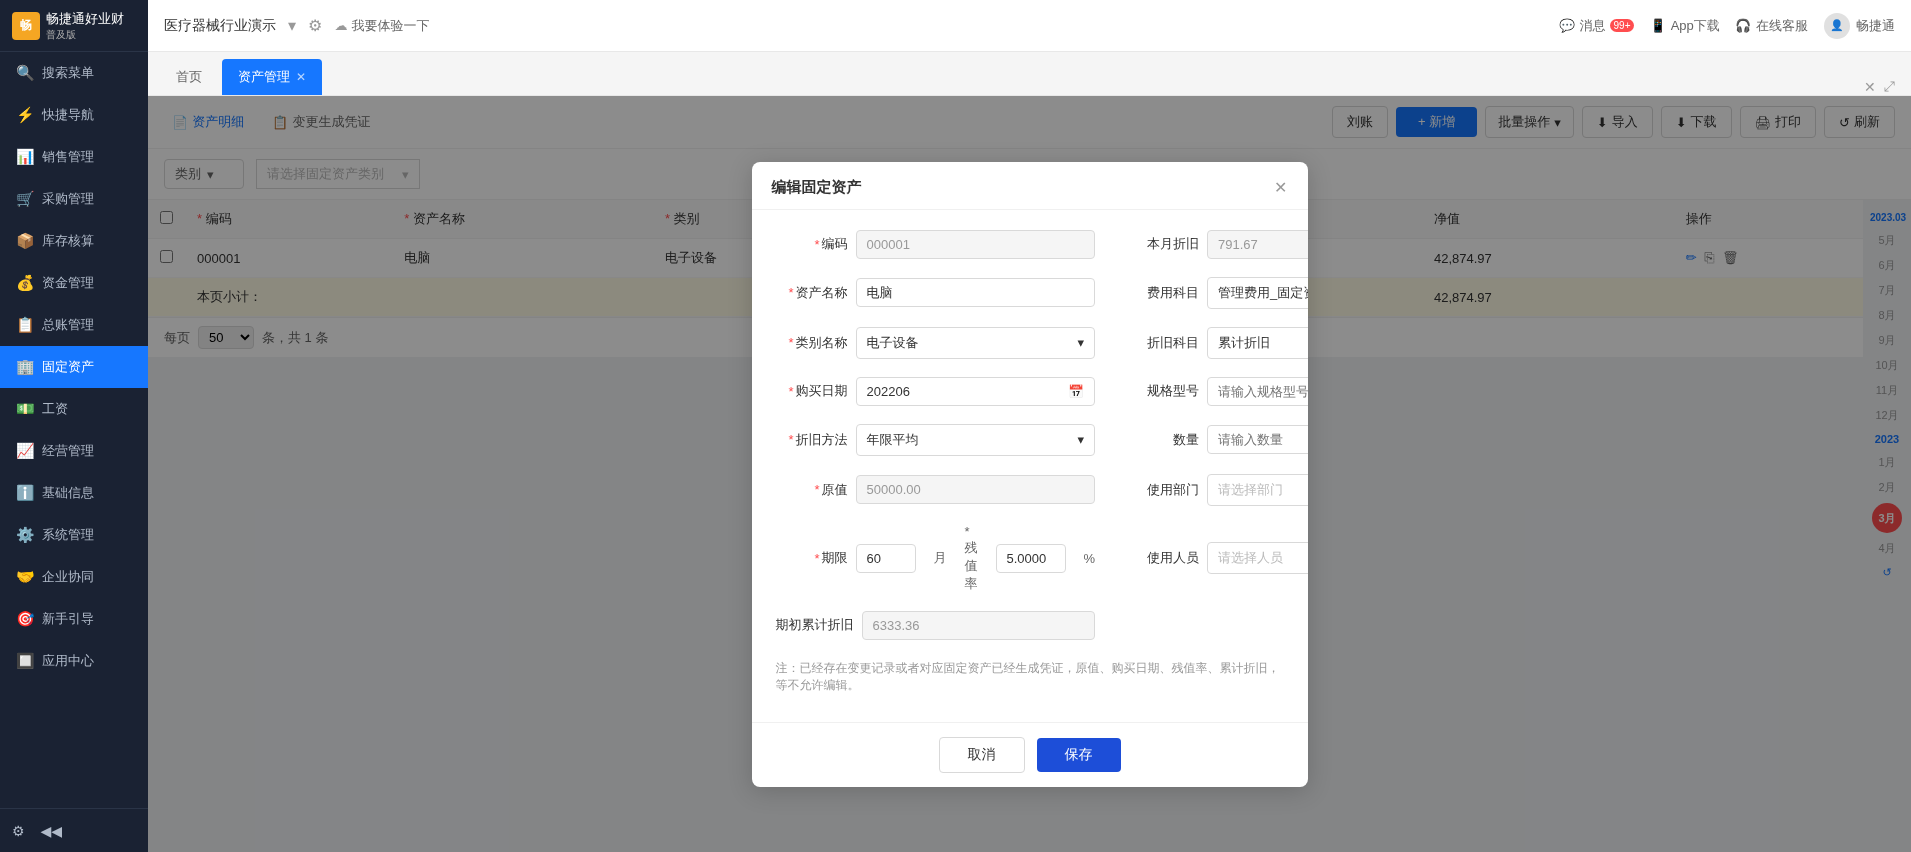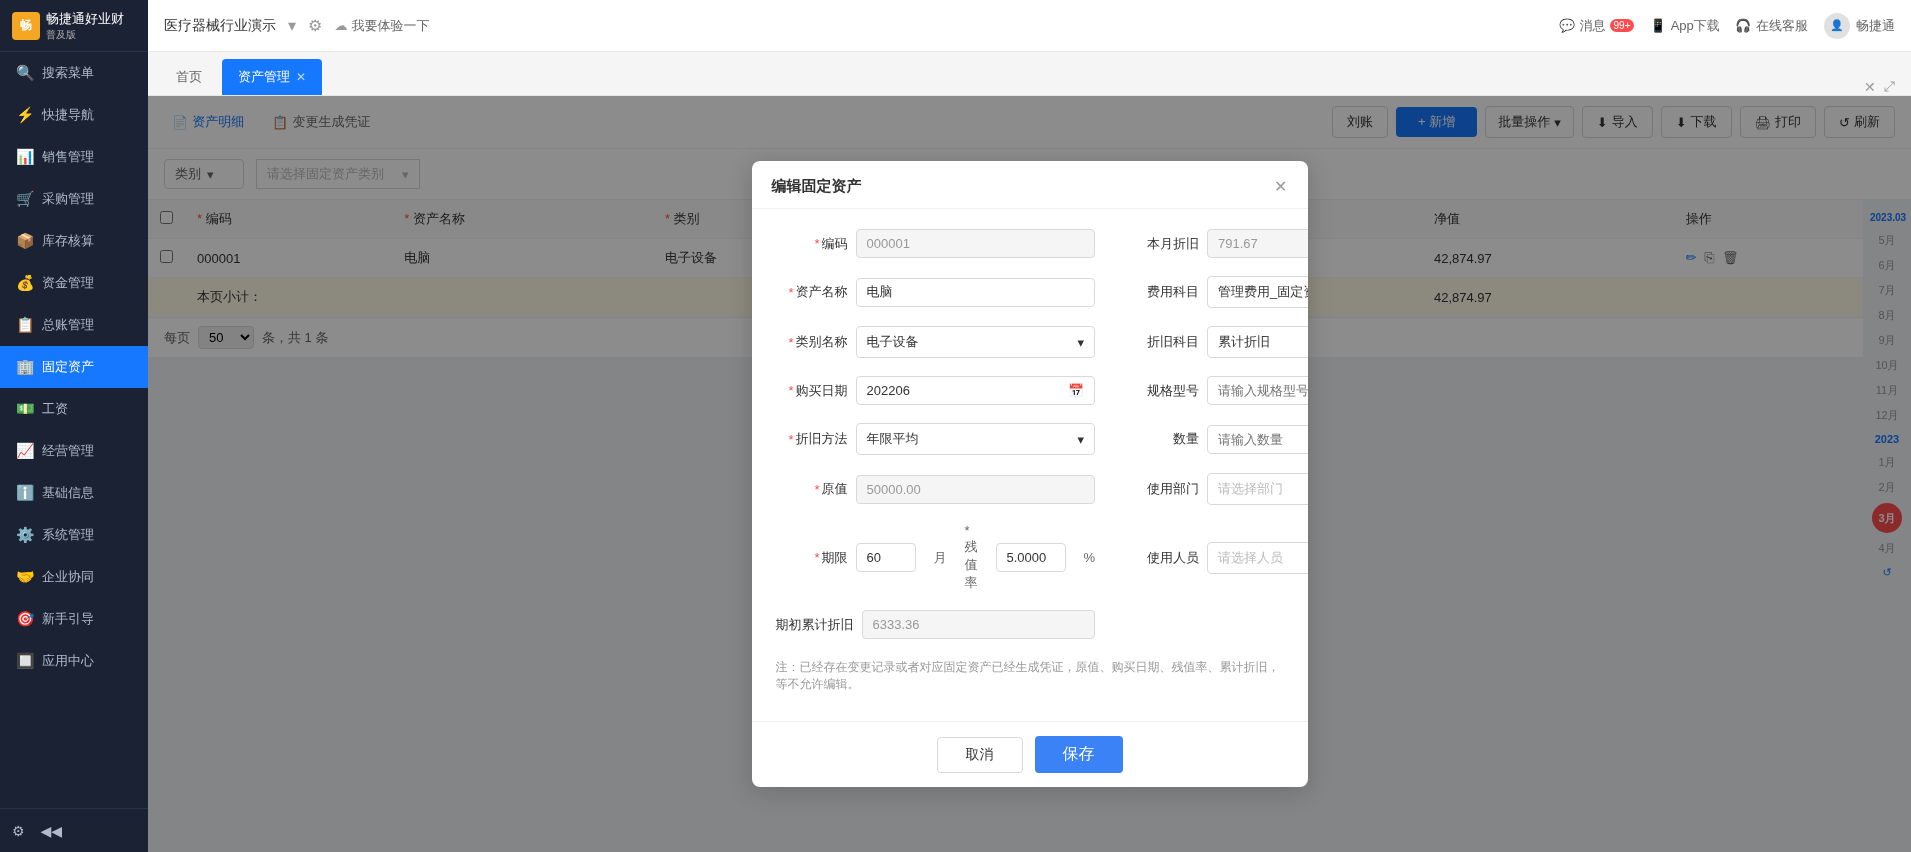--- a/index.html
+++ b/index.html
@@ -400,26 +400,26 @@
     .btn-cancel {
       border: 1px solid #d9d9d9;
       background: #fff;
       border-radius: 4px;
       padding: 8px 28px;
       font-size: 14px;
       cursor: pointer;
       color: #333;
     }
     .btn-save {
-      background: #3b82f6;
+      background: #1d4ed8;
       color: #fff;
       border: none;
       border-radius: 4px;
       padding: 8px 28px;
-      font-size: 16px;
+      font-size: 14px;
       cursor: pointer;
     }
   </style>
 </head>
 <body>
 
 <div class="sidebar">
   <div class="sidebar-logo">
     <div class="sidebar-logo-icon">畅</div>
     <div>

